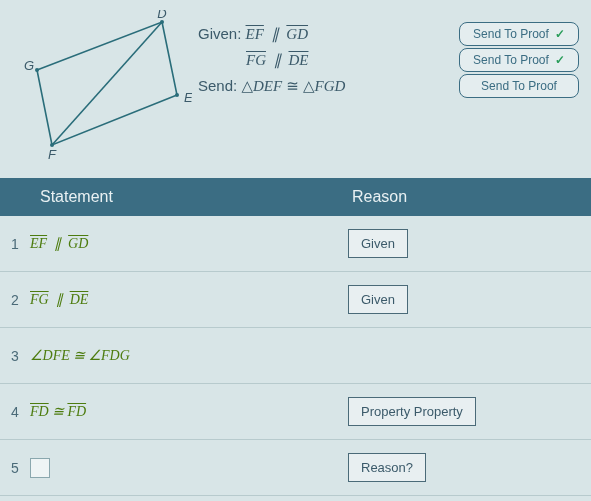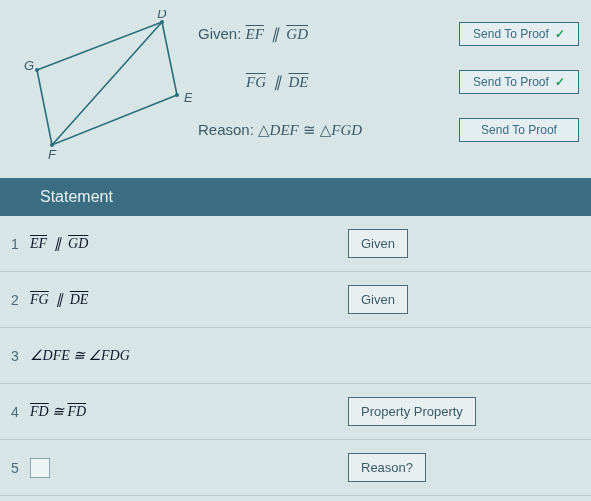--- a/index.html
+++ b/index.html
@@ -19,37 +19,37 @@
   }
   .diagram {
     width: 180px;
     height: 150px;
     flex: 0 0 180px;
   }
   .givens {
     flex: 1;
     display: flex;
     flex-direction: column;
-    gap: 24px;
+    gap: 2px;
     padding-top: 12px;
     font-size: 15px;
   }
   .given-row {
     display: flex;
     align-items: center;
     justify-content: space-between;
   }
   .math {
     font-family: Georgia, serif;
     font-style: italic;
   }
   .ovl { text-decoration: overline; font-style: italic; }
   .btn {
     border: 1px solid #3b6d83;
-    border-radius: 0;
+    border-radius: 8px;
     background: #e4edef;
     color: #3b6d83;
     font-size: 12px;
     padding: 4px 10px;
     display: inline-flex;
     align-items: center;
     gap: 6px;
     cursor: pointer;
     min-width: 120px;
     justify-content: center;
@@ -70,21 +70,21 @@
     align-items: center;
     font-size: 14px;
   }
   .row-num {
     width: 30px;
     text-align: center;
     color: #4a6a78;
   }
   .row-stmt {
     width: 308px;
-    color: #0f172a;
+    color: #4d7c0f;
   }
   .row-reason {
     flex: 1;
     padding: 6px 10px;
   }
   .reason-btn {
     border: 1px solid #4a6a78;
     border-radius: 0;
     background: #e8eff1;
     color: #3b5a6a;
@@ -132,32 +132,33 @@
     </div>
     <div class="given-row">
       <span class="math" style="padding-left:48px"><span class="ovl">FG</span>&nbsp; ∥ &nbsp;<span class="ovl">DE</span></span>
       <span class="btn">
         <span>Send To Proof</span>
           <span class="check">✓</span>
       </span>
     </div>
     <div class="given-row">
       <span>
-        <span>Reason:</span>
+        <span>Send:</span>
         <span>△<span class="math">DEF</span> ≅ △<span class="math">FGD</span></span>
       </span>
       <span class="btn">
         <span>Send To Proof</span>
       </span>
     </div>
   </div>
 </div>
 
 <div class="table-header">
   <div class="col-stmt">Statement</div>
+  <div class="col-reason">Reason</div>
 </div>
 
 <div id="rows">
     <div class="proof-row">
       <div class="row-num">1</div>
       <div class="row-stmt math"><span class="ovl">EF</span>&nbsp; ∥ &nbsp;<span class="ovl">GD</span></div>
       <div class="row-reason"><span class="reason-btn">Given</span></div>
     </div>
     <div class="proof-row">
       <div class="row-num">2</div>

